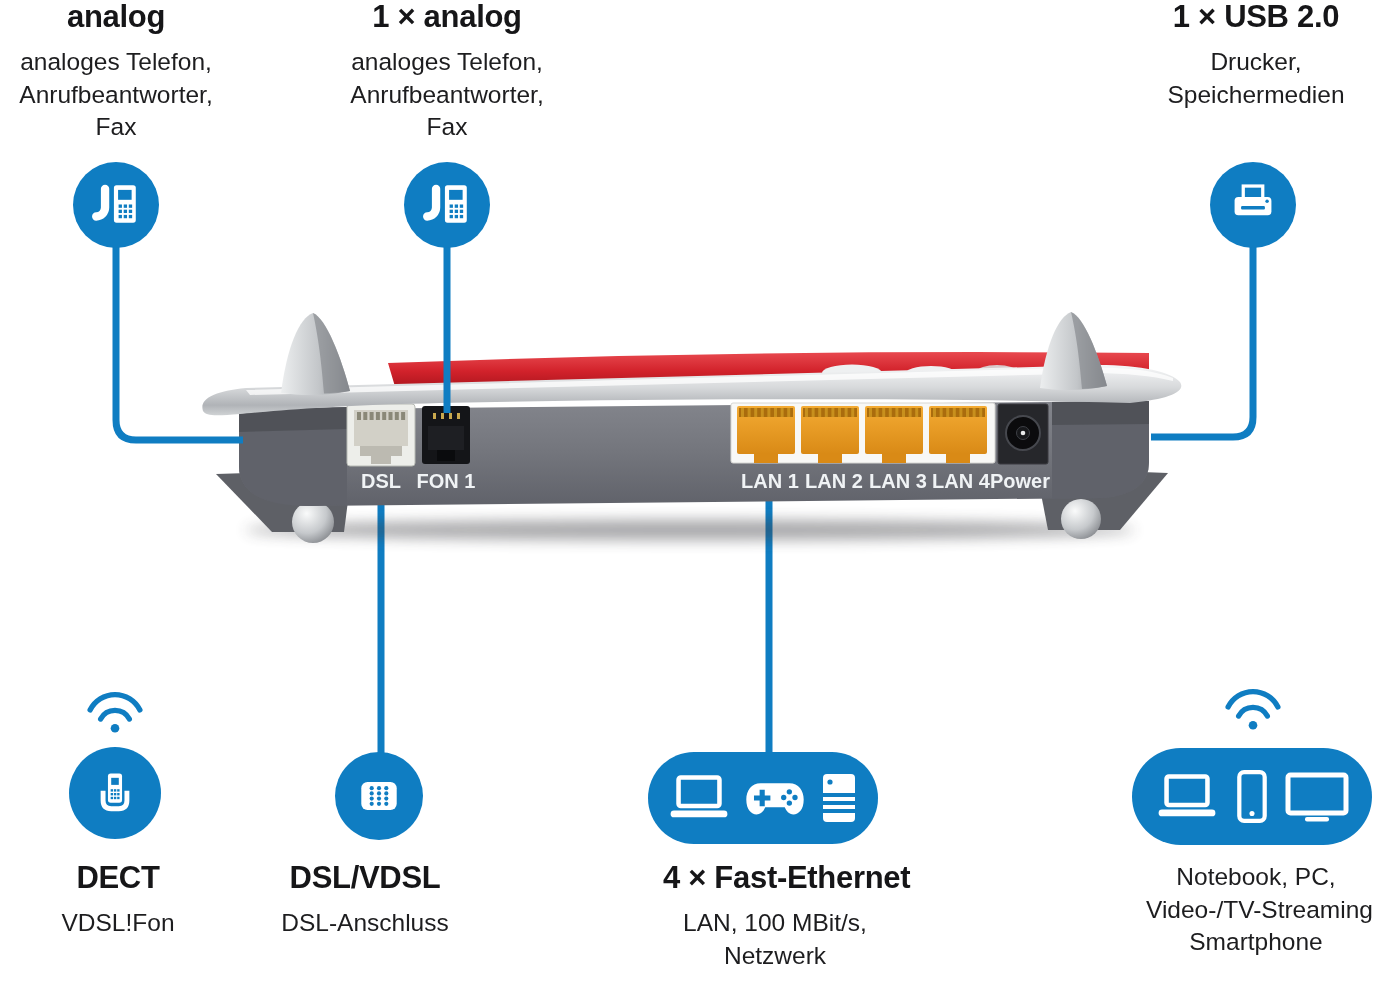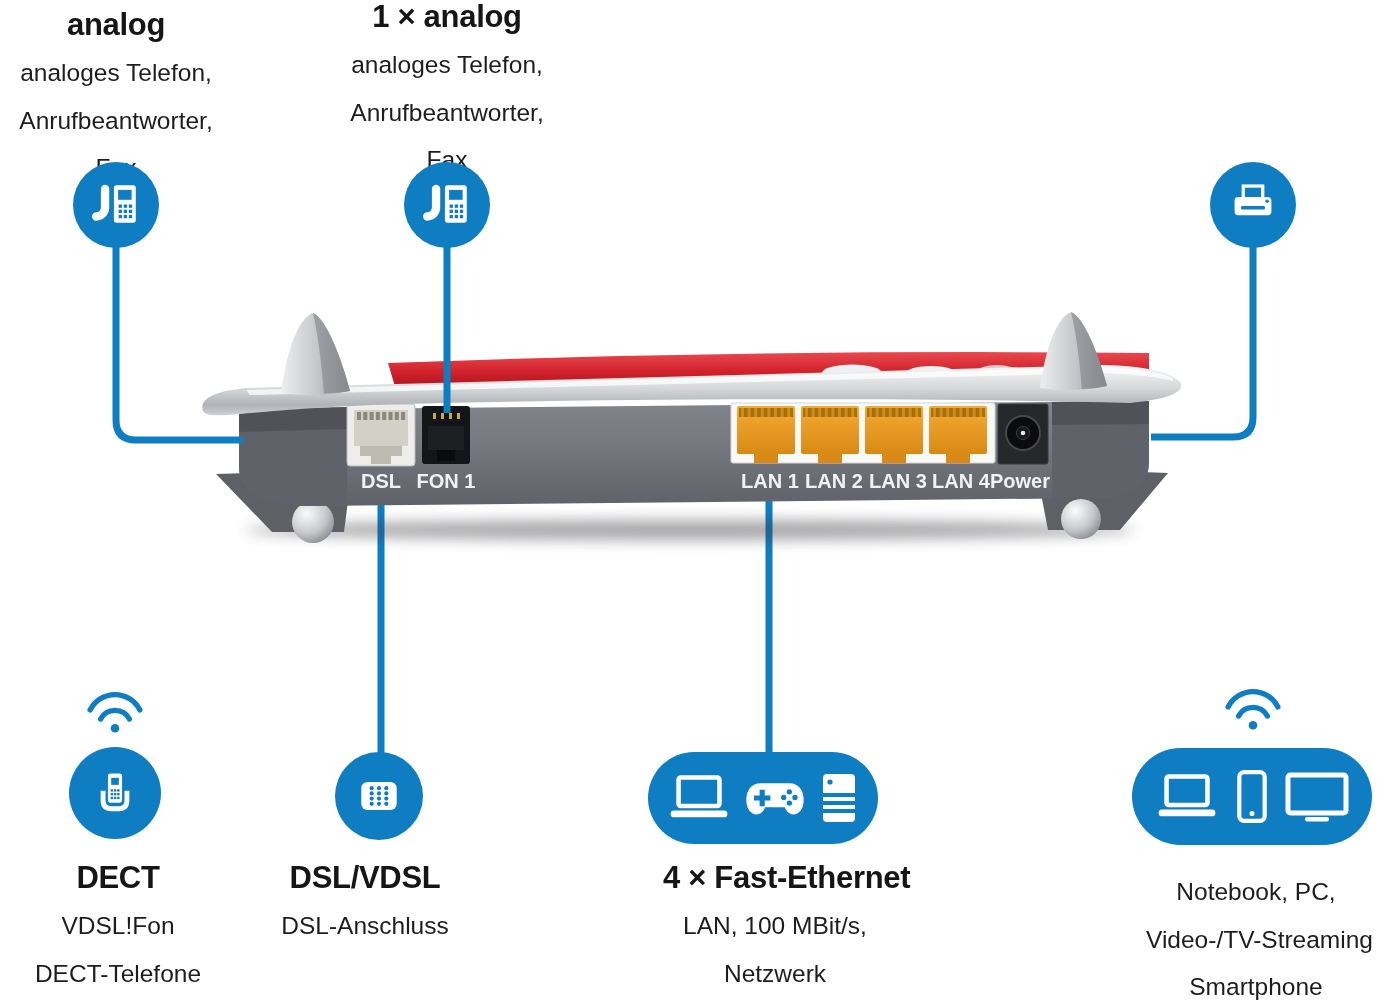--- a/index.html
+++ b/index.html
@@ -3,21 +3,21 @@
 <meta charset="utf-8">
 <style>
   html,body{margin:0;padding:0;background:#fff;}
   .stage{
     position:relative;width:1384px;height:1008px;background:#fff;overflow:hidden;
     font-family:"Liberation Sans", sans-serif;color:#1c1c1e;
   }
   .layer{position:absolute;left:0;top:0;pointer-events:none;}
   .col{position:absolute;text-align:center;white-space:nowrap;}
   .col .title{font-size:31px;font-weight:bold;line-height:34px;margin-bottom:12px;letter-spacing:-0.3px;color:#161618;}
-  .col .line{font-size:24.5px;line-height:32.5px;color:#1d1d1f;margin-top:15px;}
+  .col .line{font-size:24.5px;line-height:32.5px;color:#1d1d1f;}
   .circle{
     position:absolute;background:#0f7dc2;border-radius:50%;
     display:flex;align-items:center;justify-content:center;
   }
   .pill{
     position:absolute;background:#0f7dc2;
     display:flex;align-items:center;justify-content:center;
   }
   .pill.eth{border-radius:46px;gap:13px;}
   .pill.wlan{border-radius:49px;gap:17px;}
@@ -212,31 +212,36 @@
       <text class="plabel" x="1020" y="488" text-anchor="middle">Power</text>
     </g>
 
     <g stroke="#0f7dc2" stroke-width="7" fill="none">
       <path d="M116 246 V420 Q116 440 136 440 H243"></path>
       <path d="M447 246 V413"></path>
       <path d="M1253 247 V417 Q1253 437 1233 437 H1151"></path>
     </g>
   </svg>
 
-  <div class="col" style="left:6px;top:8px;width:220px">
+  <div class="col" style="left:6px;top:0;width:220px">
     <div class="title">analog</div>
     <div class="line">analoges Telefon,</div>
     <div class="line">Anrufbeantworter,</div>
     <div class="line">Fax</div>
   </div>
   <div class="col" style="left:337px;top:0;width:220px">
     <div class="title">1 × analog</div>
     <div class="line">analoges Telefon,</div>
     <div class="line">Anrufbeantworter,</div>
     <div class="line">Fax</div>
+  </div>
+  <div class="col" style="left:1146px;top:0;width:220px">
+    <div class="title">1 × USB 2.0</div>
+    <div class="line">Drucker,</div>
+    <div class="line">Speichermedien</div>
   </div>
 
   <div class="circle" style="left:73px;top:162px;width:86px;height:86px">
     <svg width="50" height="50" viewBox="0 0 48 48">
       <path d="M13.5 8.5 V26.5 A8.5 8.5 0 0 1 5 35" fill="none" stroke="#fff" stroke-width="8" stroke-linecap="round"></path>
       <rect x="22" y="5" width="21" height="36" rx="2.5" fill="#fff"></rect>
       <rect x="26" y="9.5" width="13" height="9.5" fill="#0f7dc2"></rect>
       <g fill="#0f7dc2">
         <rect x="26.5" y="23.5" width="3.2" height="3.2"></rect>
           <rect x="31.4" y="23.5" width="3.2" height="3.2"></rect>
@@ -361,21 +366,20 @@
     </svg>
     <svg width="64" height="50" viewBox="0 0 64 50">
       <rect x="3" y="3" width="58" height="38" rx="2.5" fill="none" stroke="#fff" stroke-width="5"></rect>
       <rect x="20" y="45" width="24" height="4.5" rx="2" fill="#fff"></rect>
     </svg>
   </div>
 
   <div class="col" style="left:8px;top:861px;width:220px">
     <div class="title">DECT</div>
     <div class="line">VDSL!Fon</div>
-    <div class="line">DECT-Telefone</div>
   </div>
   <div class="col" style="left:255px;top:861px;width:220px">
     <div class="title">DSL/VDSL</div>
     <div class="line">DSL-Anschluss</div>
   </div>
   <div class="col" style="left:663px;top:861px;width:224px">
     <div class="title">4 × Fast-Ethernet</div>
     <div class="line">LAN, 100 MBit/s,</div>
     <div class="line">Netzwerk</div>
   </div>

